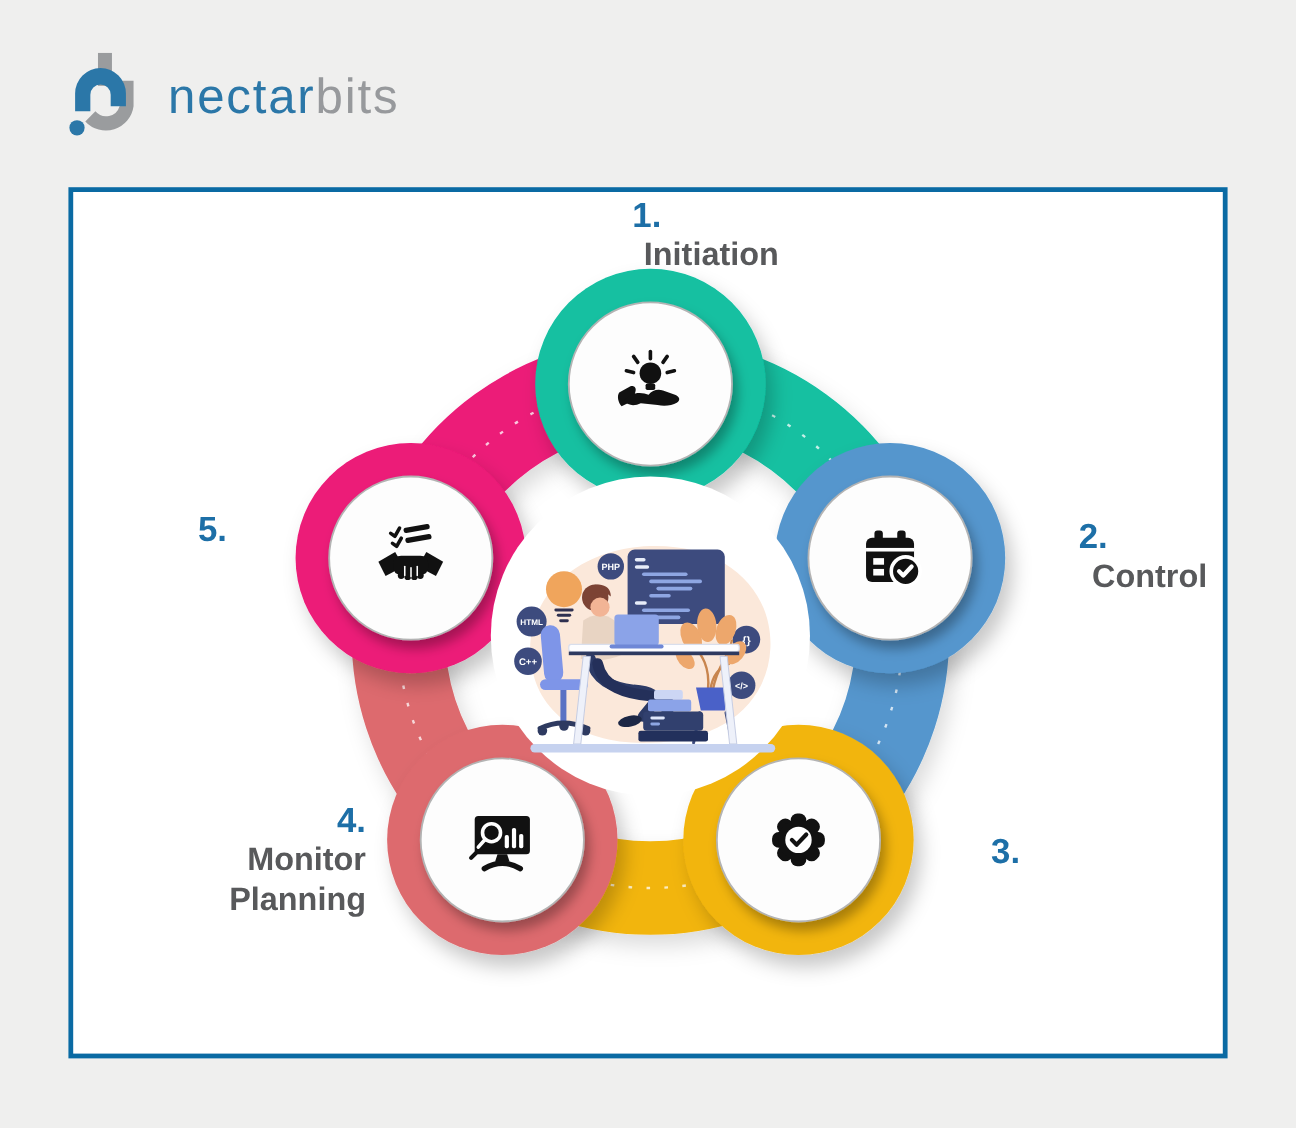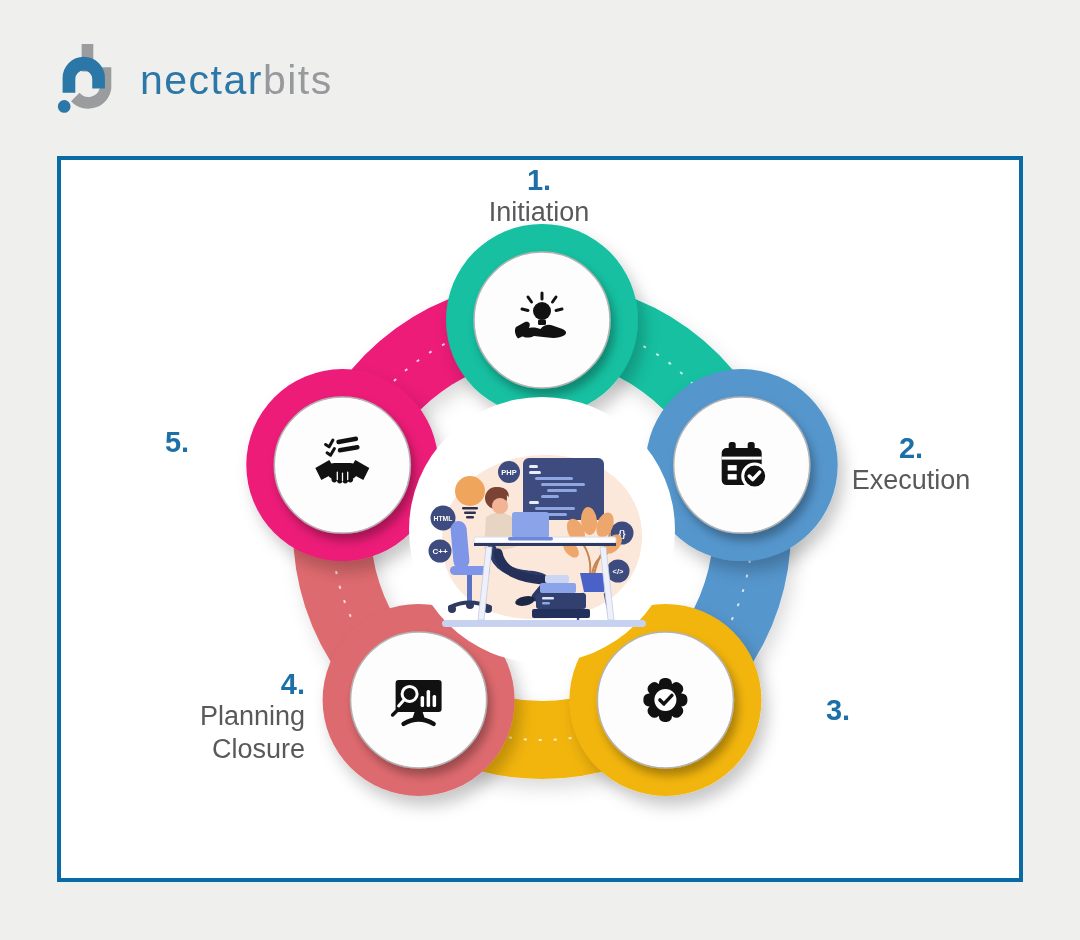--- a/index.html
+++ b/index.html
@@ -12,21 +12,21 @@
   .logo-mark{width:64px;height:72px;}
   .logo-text{font-size:41px;letter-spacing:1.5px;color:#2b77a8;font-weight:500;}
   .logo-text .lt-gray{color:#97999c;text-align:right;}
   .frame{
     position:absolute;left:57px;top:156px;width:966px;height:726px;
     background:#ffffff;border:4px solid #0a6aa3;box-sizing:border-box;
   }
   .diagram{position:absolute;left:0;top:0;width:1080px;height:940px;}
   .step-label{position:absolute;}
   .step-num{font-weight:bold;font-size:29px;color:#1d6fa7;line-height:32px;}
-  .step-title{font-weight:normal;font-size:27px;color:#58595b;line-height:33px;}
+  .step-title{font-weight:bold;font-size:27px;color:#58595b;line-height:33px;text-align:right;}
   .s1{left:429px;top:164px;width:220px;text-align:center;}
   .s2{left:816px;top:432px;width:190px;text-align:center;}
   .s3{left:743px;top:694px;width:190px;text-align:center;}
   .s4{left:138px;top:668px;width:167px;text-align:right;}
   .s5{left:92px;top:426px;width:170px;text-align:center;}
 </style>
 </head>
 <body>
 
 <div class="logo">
@@ -262,25 +262,25 @@
     </g>
   </g>
 </svg>
 
 <div class="step-label s1">
   <div class="step-num">1.</div>
   <div class="step-title">Initiation</div>
 </div>
 <div class="step-label s2">
   <div class="step-num">2.</div>
-  <div class="step-title">Execution</div>
+  <div class="step-title">Control</div>
 </div>
 <div class="step-label s3">
   <div class="step-num">3.</div>
 </div>
 <div class="step-label s4">
   <div class="step-num">4.</div>
+  <div class="step-title">Monitor</div>
   <div class="step-title">Planning</div>
-  <div class="step-title">Closure</div>
 </div>
 <div class="step-label s5">
   <div class="step-num">5.</div>
 </div>
 
 </body></html>

